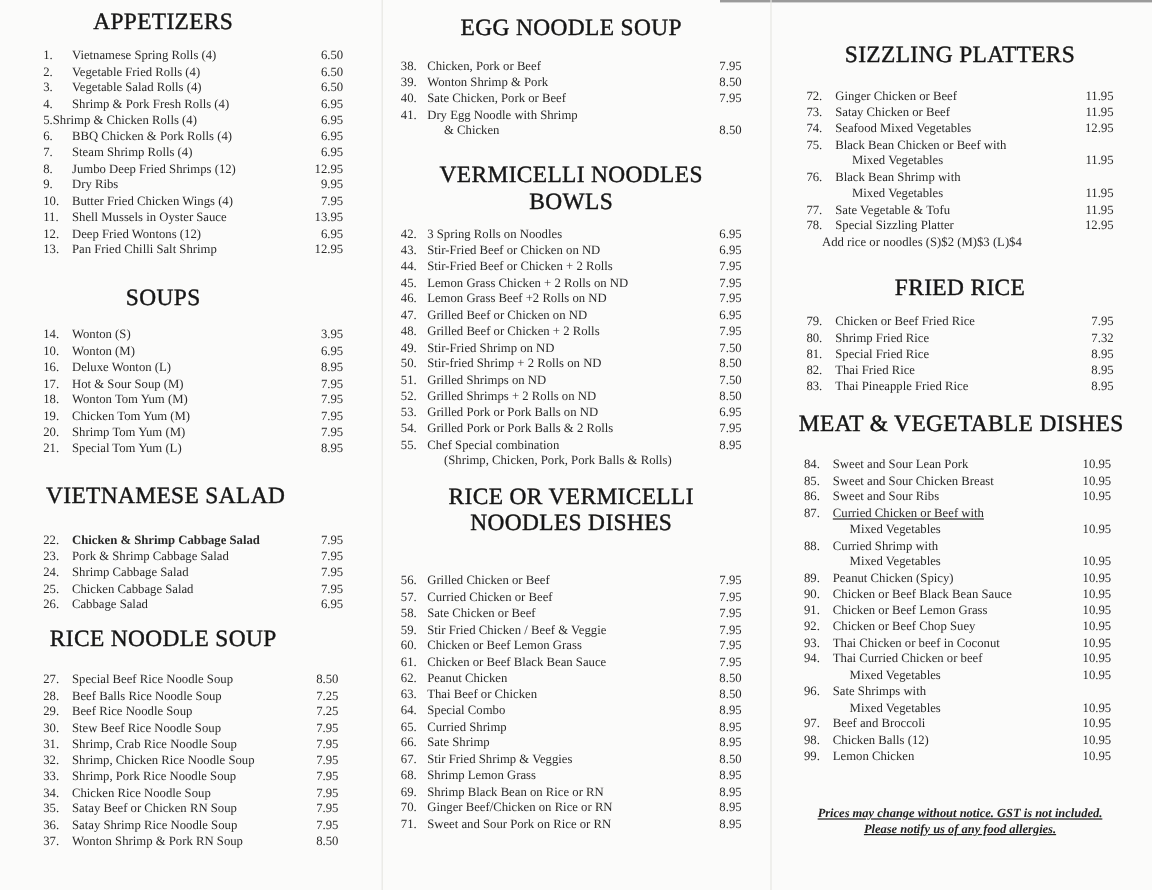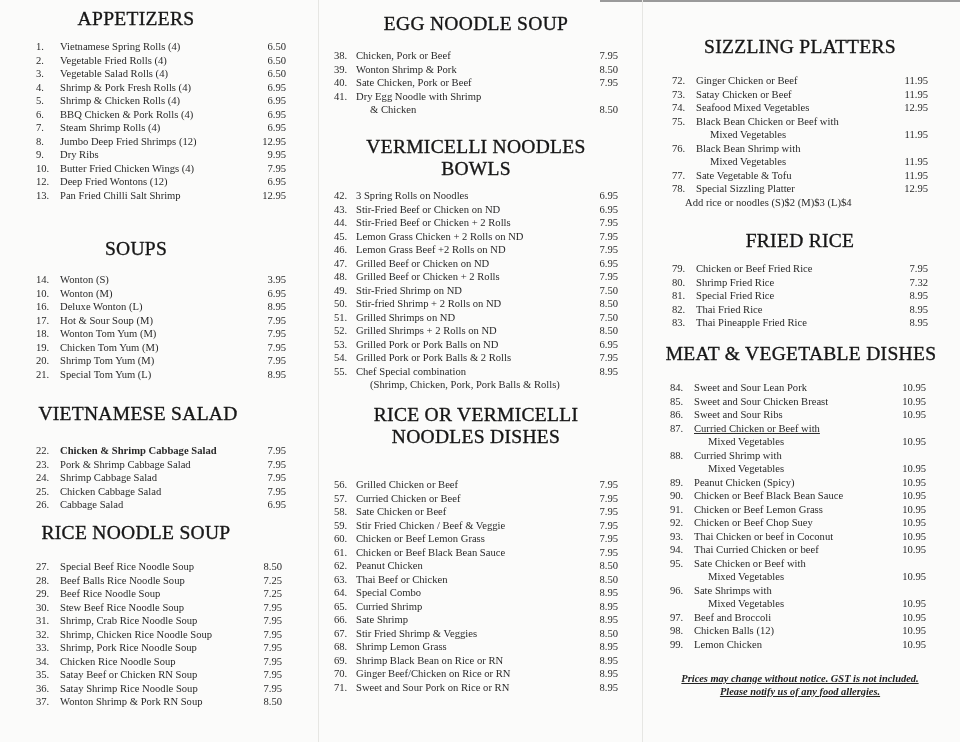--- a/index.html
+++ b/index.html
@@ -48,21 +48,21 @@
           <span class="name" style="left: 24px;">Vegetable Salad Rolls (4)</span>
           <span class="price">6.50</span>
         </div>
         <div class="row">
           <span class="num">4.</span>
           <span class="name" style="left: 24px;">Shrimp &amp; Pork Fresh Rolls (4)</span>
           <span class="price">6.95</span>
         </div>
         <div class="row">
           <span class="num">5.</span>
-          <span class="name" style="left: 24px; text-align: center;">Shrimp &amp; Chicken Rolls (4)</span>
+          <span class="name" style="left: 8px; text-align: center;">Shrimp &amp; Chicken Rolls (4)</span>
           <span class="price">6.95</span>
         </div>
         <div class="row">
           <span class="num">6.</span>
           <span class="name" style="left: 24px;">BBQ Chicken &amp; Pork Rolls (4)</span>
           <span class="price">6.95</span>
         </div>
         <div class="row">
           <span class="num">7.</span>
           <span class="name" style="left: 24px;">Steam Shrimp Rolls (4)</span>
@@ -75,20 +75,25 @@
         </div>
         <div class="row">
           <span class="num">9.</span>
           <span class="name" style="left: 24px;">Dry Ribs</span>
           <span class="price">9.95</span>
         </div>
         <div class="row">
           <span class="num">10.</span>
           <span class="name" style="left: 24px;">Butter Fried Chicken Wings (4)</span>
           <span class="price">7.95</span>
+        </div>
+        <div class="row">
+          <span class="num">11.</span>
+          <span class="name" style="left: 24px;">Shell Mussels in Oyster Sauce</span>
+          <span class="price">13.95</span>
         </div>
         <div class="row">
           <span class="num">12.</span>
           <span class="name" style="left: 24px;">Deep Fried Wontons (12)</span>
           <span class="price">6.95</span>
         </div>
         <div class="row">
           <span class="num">13.</span>
           <span class="name" style="left: 24px;">Pan Fried Chilli Salt Shrimp</span>
           <span class="price">12.95</span>
@@ -575,25 +580,20 @@
         <div class="row">
           <span class="num">93.</span>
           <span class="name" style="left: 24px;">Thai Chicken or beef in Coconut</span>
           <span class="price">10.95</span>
         </div>
         <div class="row">
           <span class="num">94.</span>
           <span class="name" style="left: 24px;">Thai Curried Chicken or beef</span>
           <span class="price">10.95</span>
         </div>
-        <div class="row">
-          <span class="num">95.</span>
-          <span class="name" style="left: 24px;">Sate Chicken or Beef with</span>
-          <span class="price"></span>
-        </div>
         <div class="row cont">
           <span class="num"></span>
           <span class="name" style="left: 24px;">Mixed Vegetables</span>
           <span class="price">10.95</span>
         </div>
         <div class="row">
           <span class="num">96.</span>
           <span class="name" style="left: 24px;">Sate Shrimps with</span>
           <span class="price"></span>
         </div>

